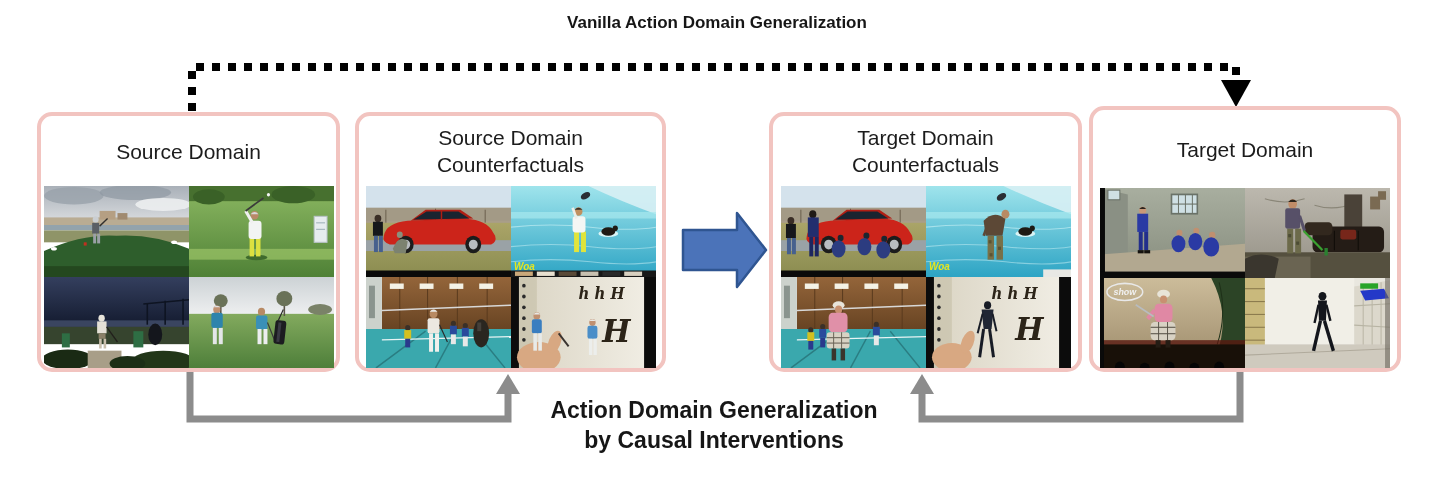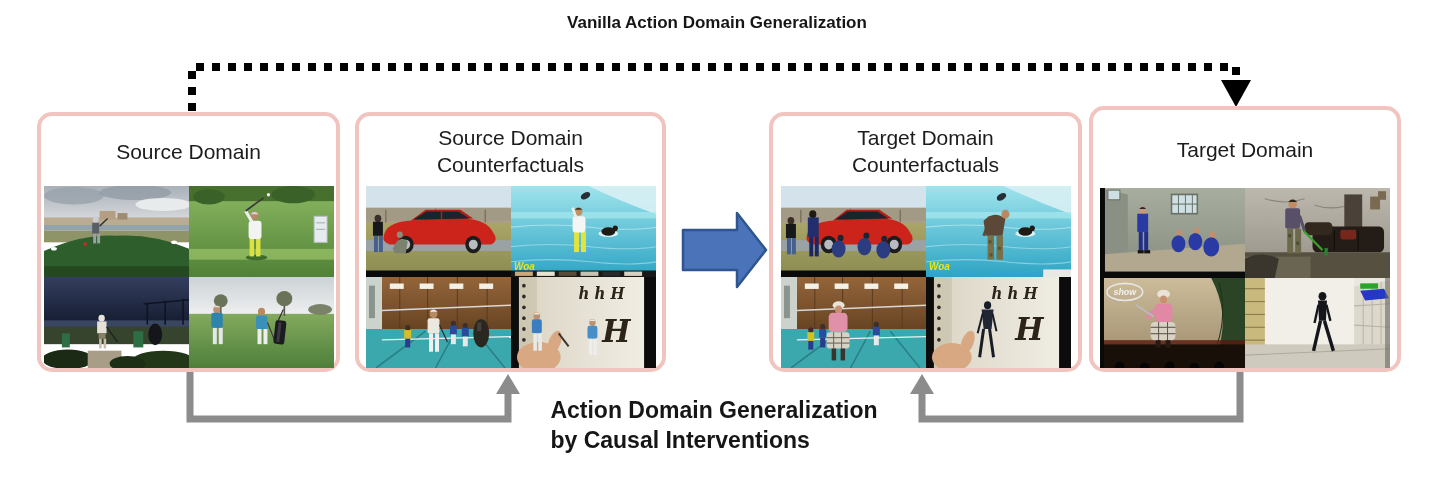--- a/index.html
+++ b/index.html
@@ -2,21 +2,21 @@
 <html><head>
 <meta charset="utf-8">
 <style>
   html,body{margin:0;padding:0;background:#ffffff;}
   .canvas{position:relative;width:1442px;height:484px;background:#fff;overflow:hidden;
           font-family:"Liberation Sans",sans-serif;color:#161616;}
   .connectors{position:absolute;left:0;top:0;z-index:1;}
   .title{position:absolute;top:13px;left:717px;transform:translateX(-50%);z-index:3;
          font-size:17px;font-weight:bold;white-space:nowrap;}
   .caption{position:absolute;top:395px;left:714px;transform:translateX(-50%);z-index:3;
-           font-size:23px;font-weight:bold;line-height:30px;white-space:pre-line;}
+           font-size:23px;font-weight:bold;text-align:center;line-height:30px;white-space:pre-line;}
   .domain-box{position:absolute;z-index:2;background:#fff;border:4px solid #f2c4c0;border-radius:15px;
               box-sizing:border-box;display:flex;flex-direction:column;align-items:center;}
   .box-label{flex:0 0 70px;display:flex;align-items:center;justify-content:center;text-align:center;
              font-size:21px;line-height:27px;white-space:pre-line;color:#1c1c1c;}
   .tall .box-label{flex-basis:78px;}
   .thumb-grid{width:290px;height:192px;display:grid;grid-template-columns:1fr 1fr;grid-template-rows:1fr 1fr;}
   .thumb-grid svg{display:block;width:100%;height:100%;}
   .hidden-defs{position:absolute;width:0;height:0;}
 </style>
 </head>

